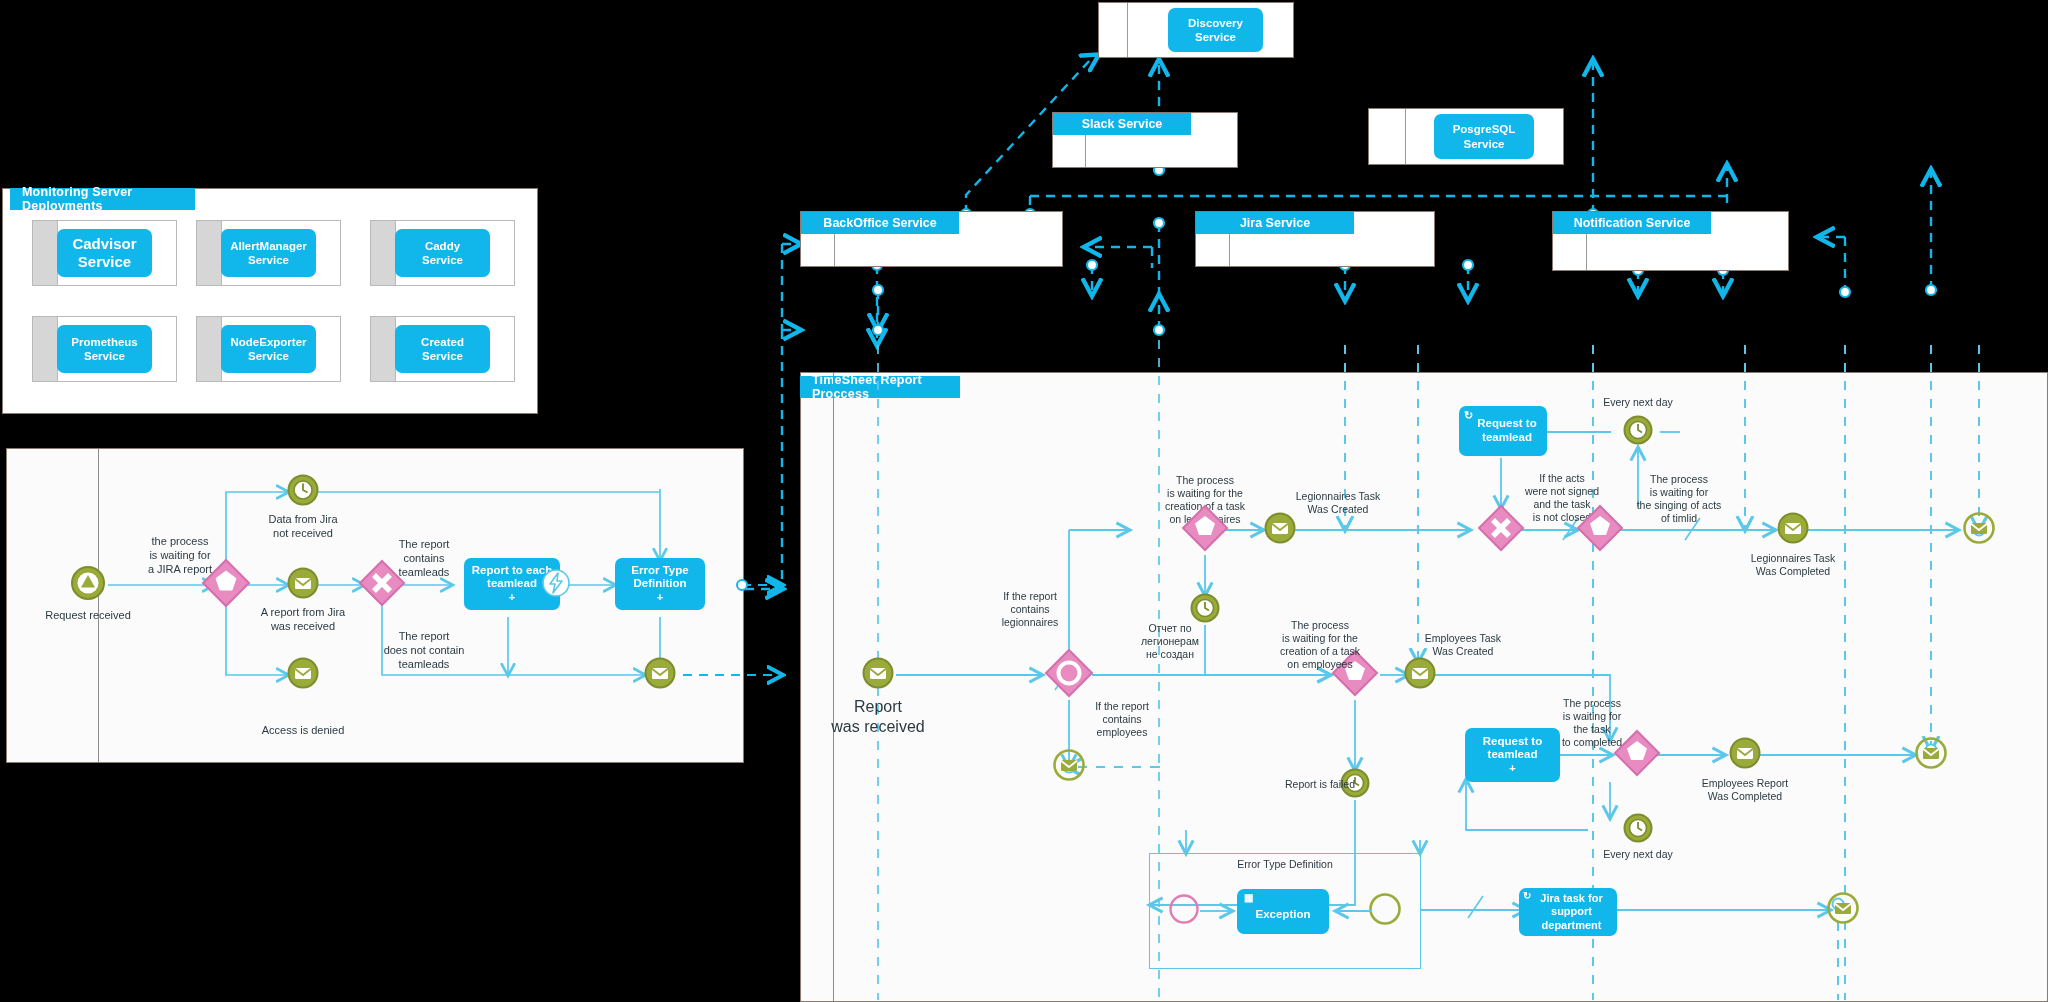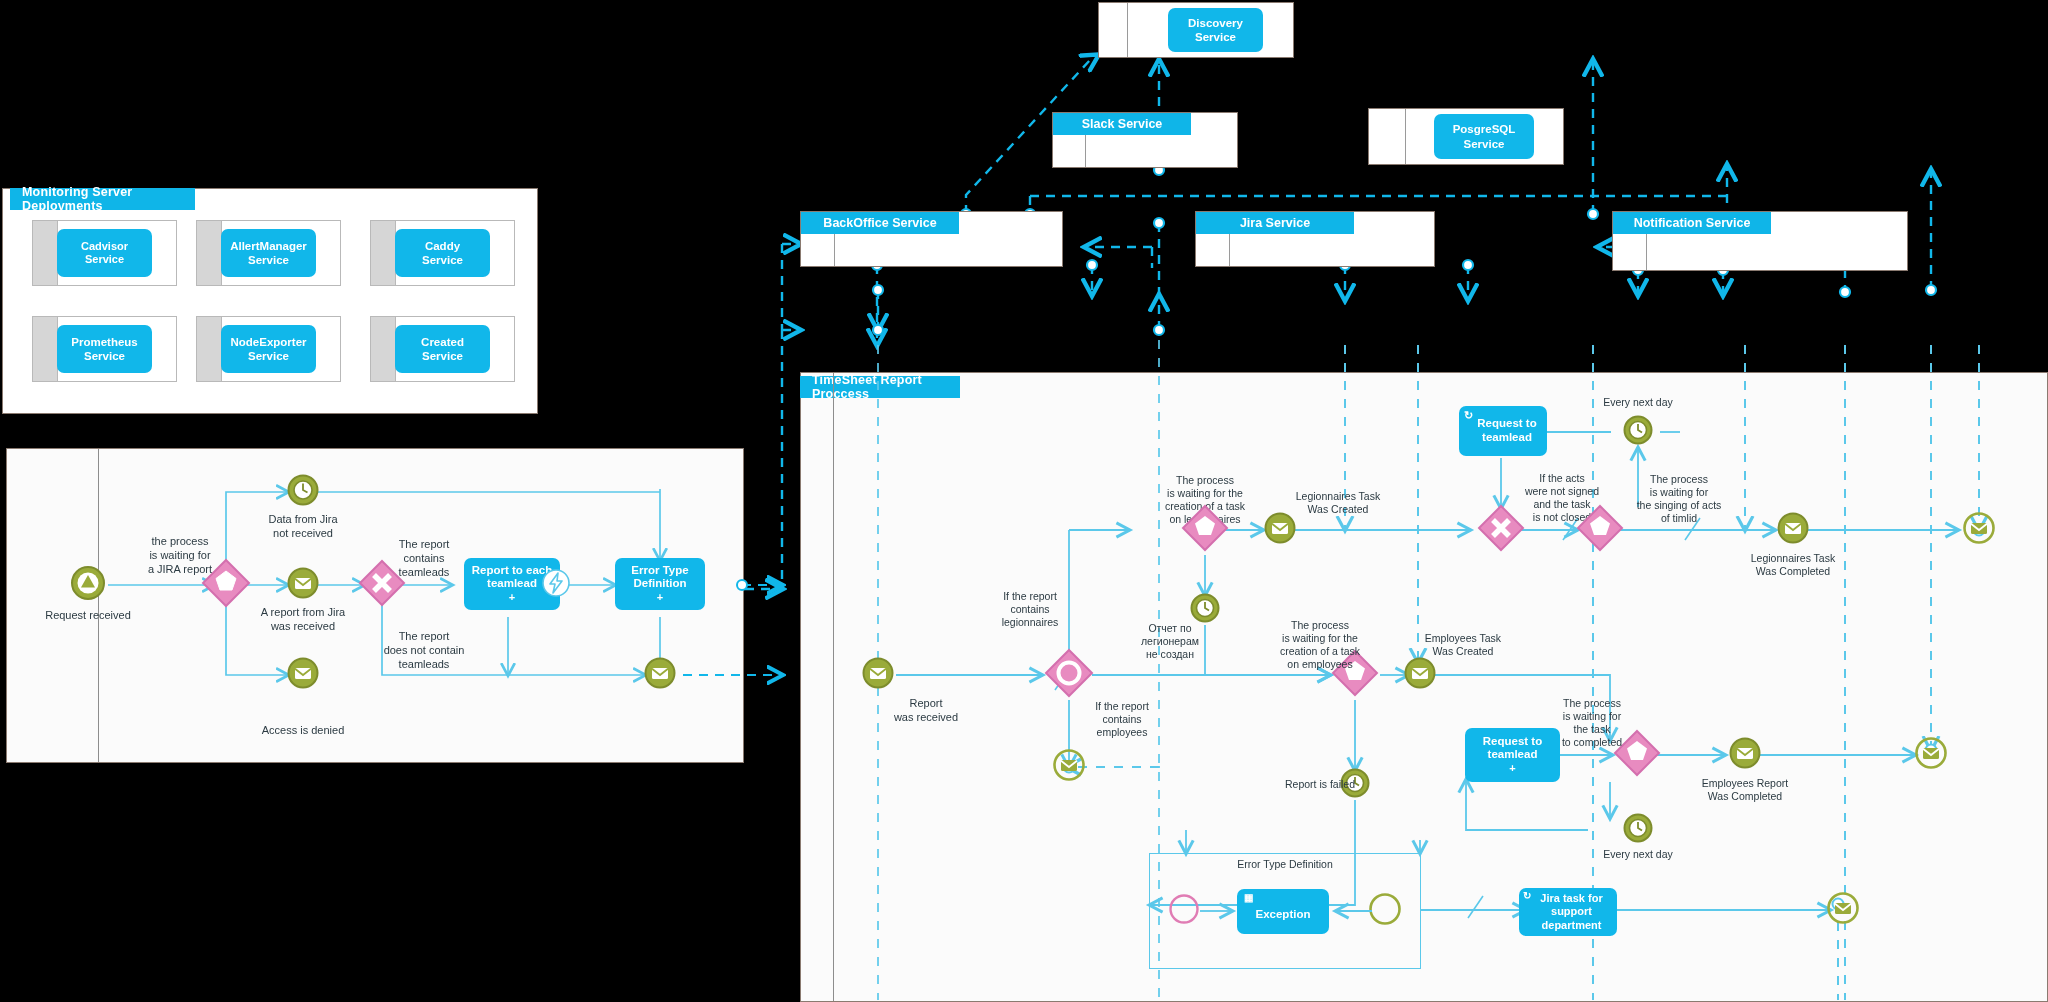--- a/index.html
+++ b/index.html
@@ -121,21 +121,21 @@
       <circle cx="878" cy="330" r="5"></circle>
     </g>
   </svg>
 
   <div class="panel" style="left:2px;top:188px;width:536px;height:226px;"></div>
   <div class="panel-title" style="left:10px;top:188px;width:185px;height:22px;font-size:12.5px;">Monitoring Server Deployments</div>
 
   <div class="svc-card" style="left:32px;top:220px;width:145px;height:66px;">
     <div class="gutter"></div>
   </div>
-  <div class="chip" style="left:57px;top:229px;width:95px;height:48px;font-size:11px;align-items:center;">
+  <div class="chip" style="left:57px;top:229px;width:95px;height:48px;font-size:15px;align-items:center;">
     <span>Cadvisor</span>
     <span>Service</span>
   </div>
 
   <div class="svc-card" style="left:196px;top:220px;width:145px;height:66px;">
     <div class="gutter"></div>
   </div>
   <div class="chip" style="left:221px;top:229px;width:95px;height:48px;font-size:11.5px;">
     <span>AllertManager</span>
     <span>Service</span>
@@ -198,21 +198,21 @@
   <div class="svcbox" style="left:800px;top:211px;width:263px;height:56px;">
     <div class="hdr" style="width:158px;">BackOffice Service</div>
     <div class="vdiv" style="left:33px;"></div>
   </div>
 
   <div class="svcbox" style="left:1195px;top:211px;width:240px;height:56px;">
     <div class="hdr" style="width:158px;">Jira Service</div>
     <div class="vdiv" style="left:33px;"></div>
   </div>
 
-  <div class="svcbox" style="left:1612px;top:211px;width:296px;height:60px;text-decoration:underline;">
+  <div class="svcbox" style="left:1552px;top:211px;width:237px;height:60px;text-decoration:underline;">
     <div class="hdr" style="width:158px;">Notification Service</div>
     <div class="vdiv" style="left:33px;"></div>
   </div>
 
 
   <div class="bpmn-panel" style="left:6px;top:448px;width:738px;height:315px;"></div>
   <div class="lane-line" style="left:98px;top:449px;height:313px;"></div>
 
   <svg class="layer">
     <g stroke="#5bc8ea" stroke-width="1.7" fill="none">
@@ -506,21 +506,21 @@
     </svg>
   </div>
 
   <div class="ev" style="left:878px;top:675px;">
     <svg width="34" height="34">
       <circle cx="17" cy="17" r="14.5" fill="#9aab3a" stroke="#7d8c2c" stroke-width="2"></circle>
       <rect x="9" y="12" width="16" height="11" rx="1.5" fill="#fff"></rect>
       <path d="M9,12.8 L17,19 L25,12.8" stroke="#9aab3a" stroke-width="1.8" fill="none"></path>
     </svg>
   </div>
-  <div class="lbl" style="left:926px;top:697px;width:150px;font-size:11px;">Report
+  <div class="lbl" style="left:878px;top:697px;width:150px;font-size:16px;">Report
 was received</div>
 
   <div class="gw" style="left:1069px;top:675px;">
     <svg width="50" height="50">
       <polygon points="25,2 48,25 25,48 2,25" fill="#e88bc0" stroke="#d46fae" stroke-width="2"></polygon>
       <circle cx="25" cy="25" r="10.5" fill="none" stroke="#fff" stroke-width="4"></circle>
     </svg>
   </div>
   <div class="lbl" style="left:1122px;top:700px;width:120px;font-size:10.5px;">If the report
 contains

